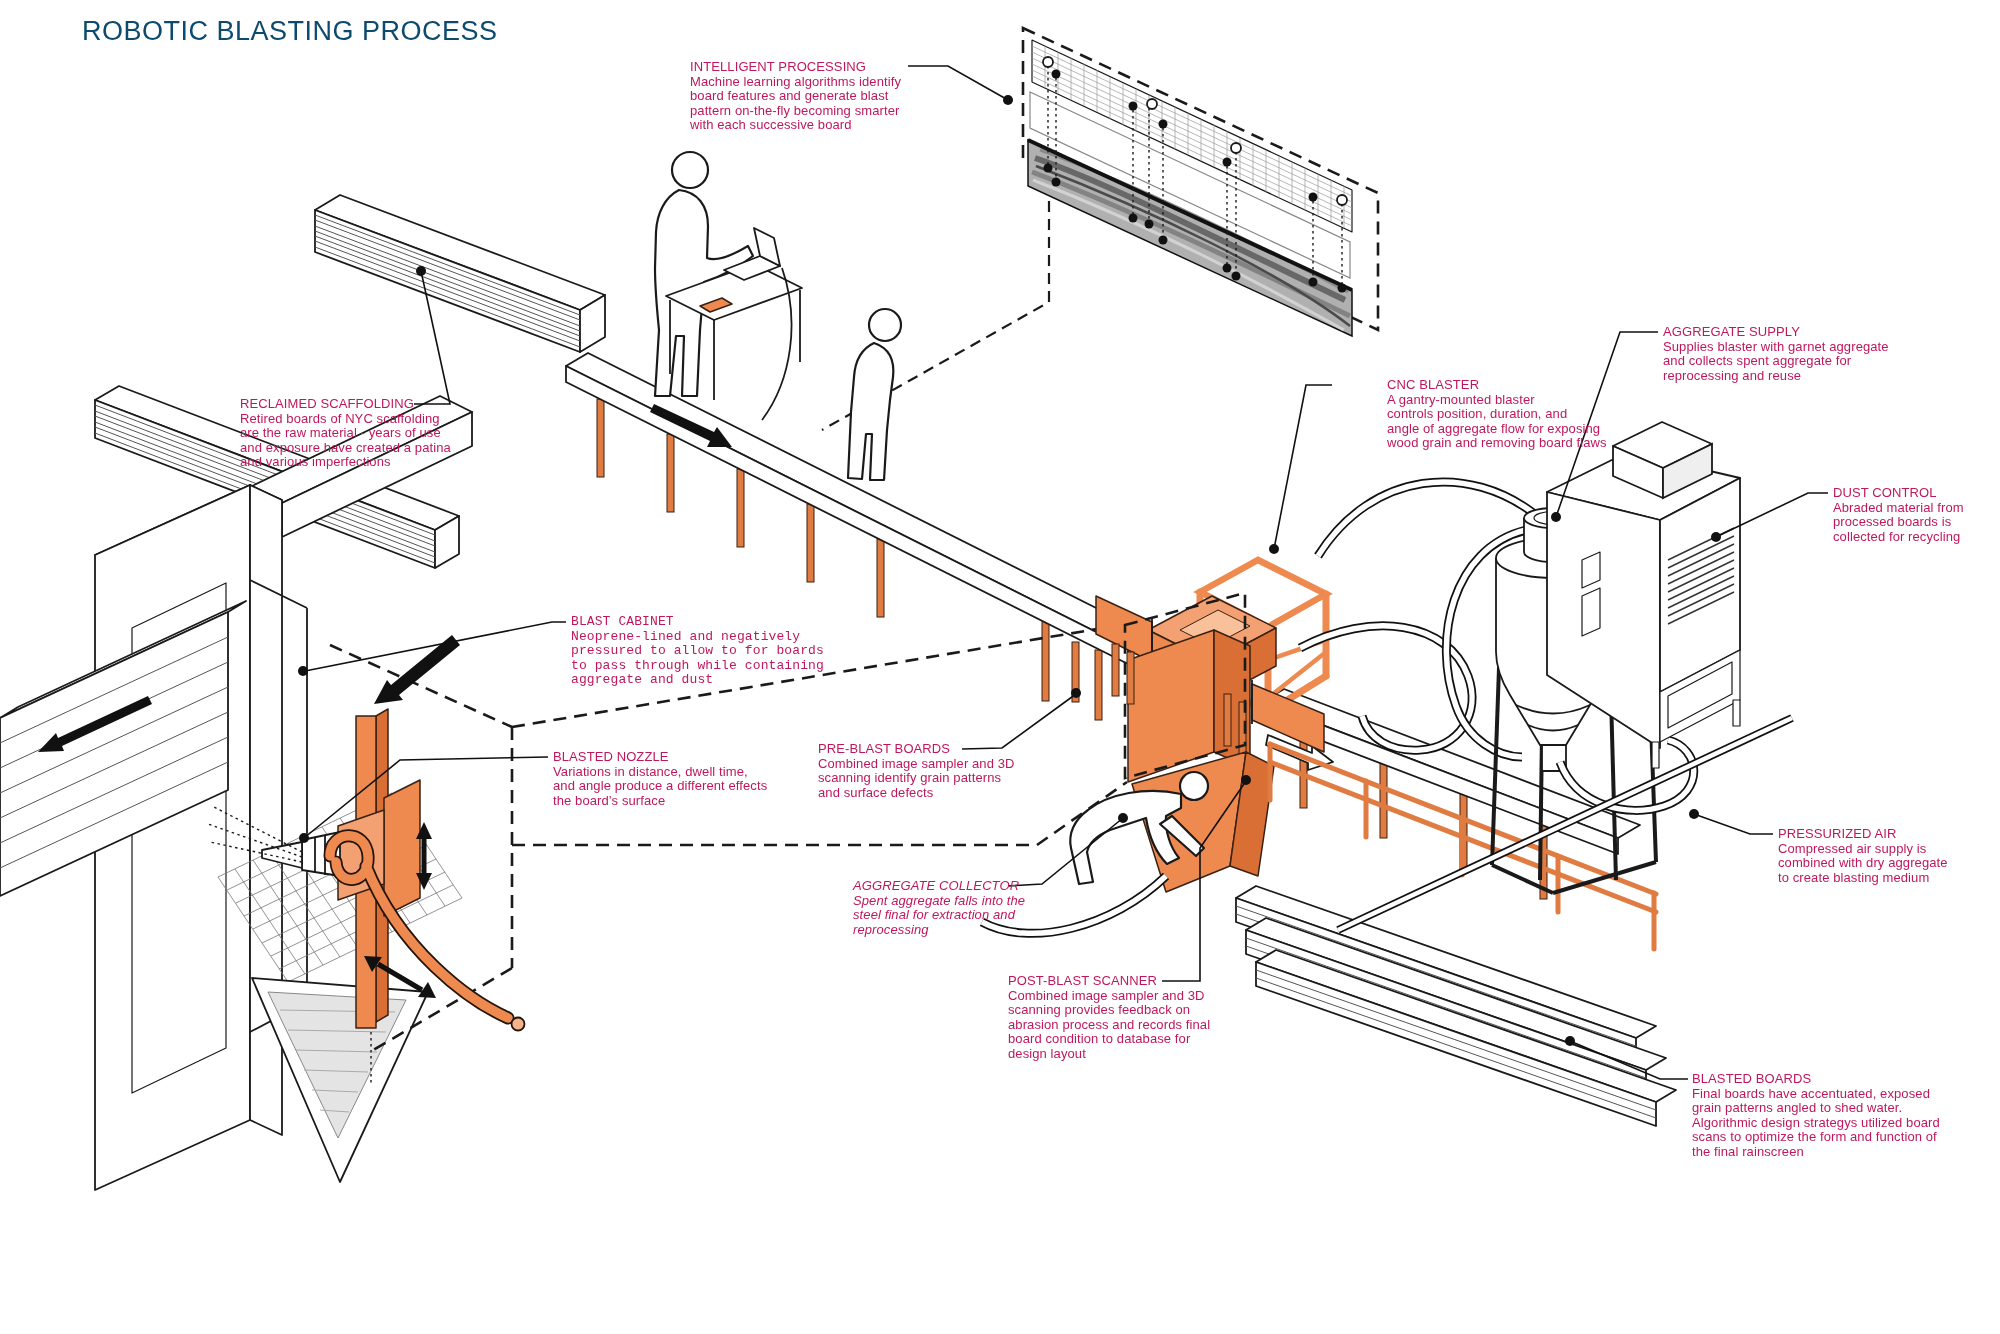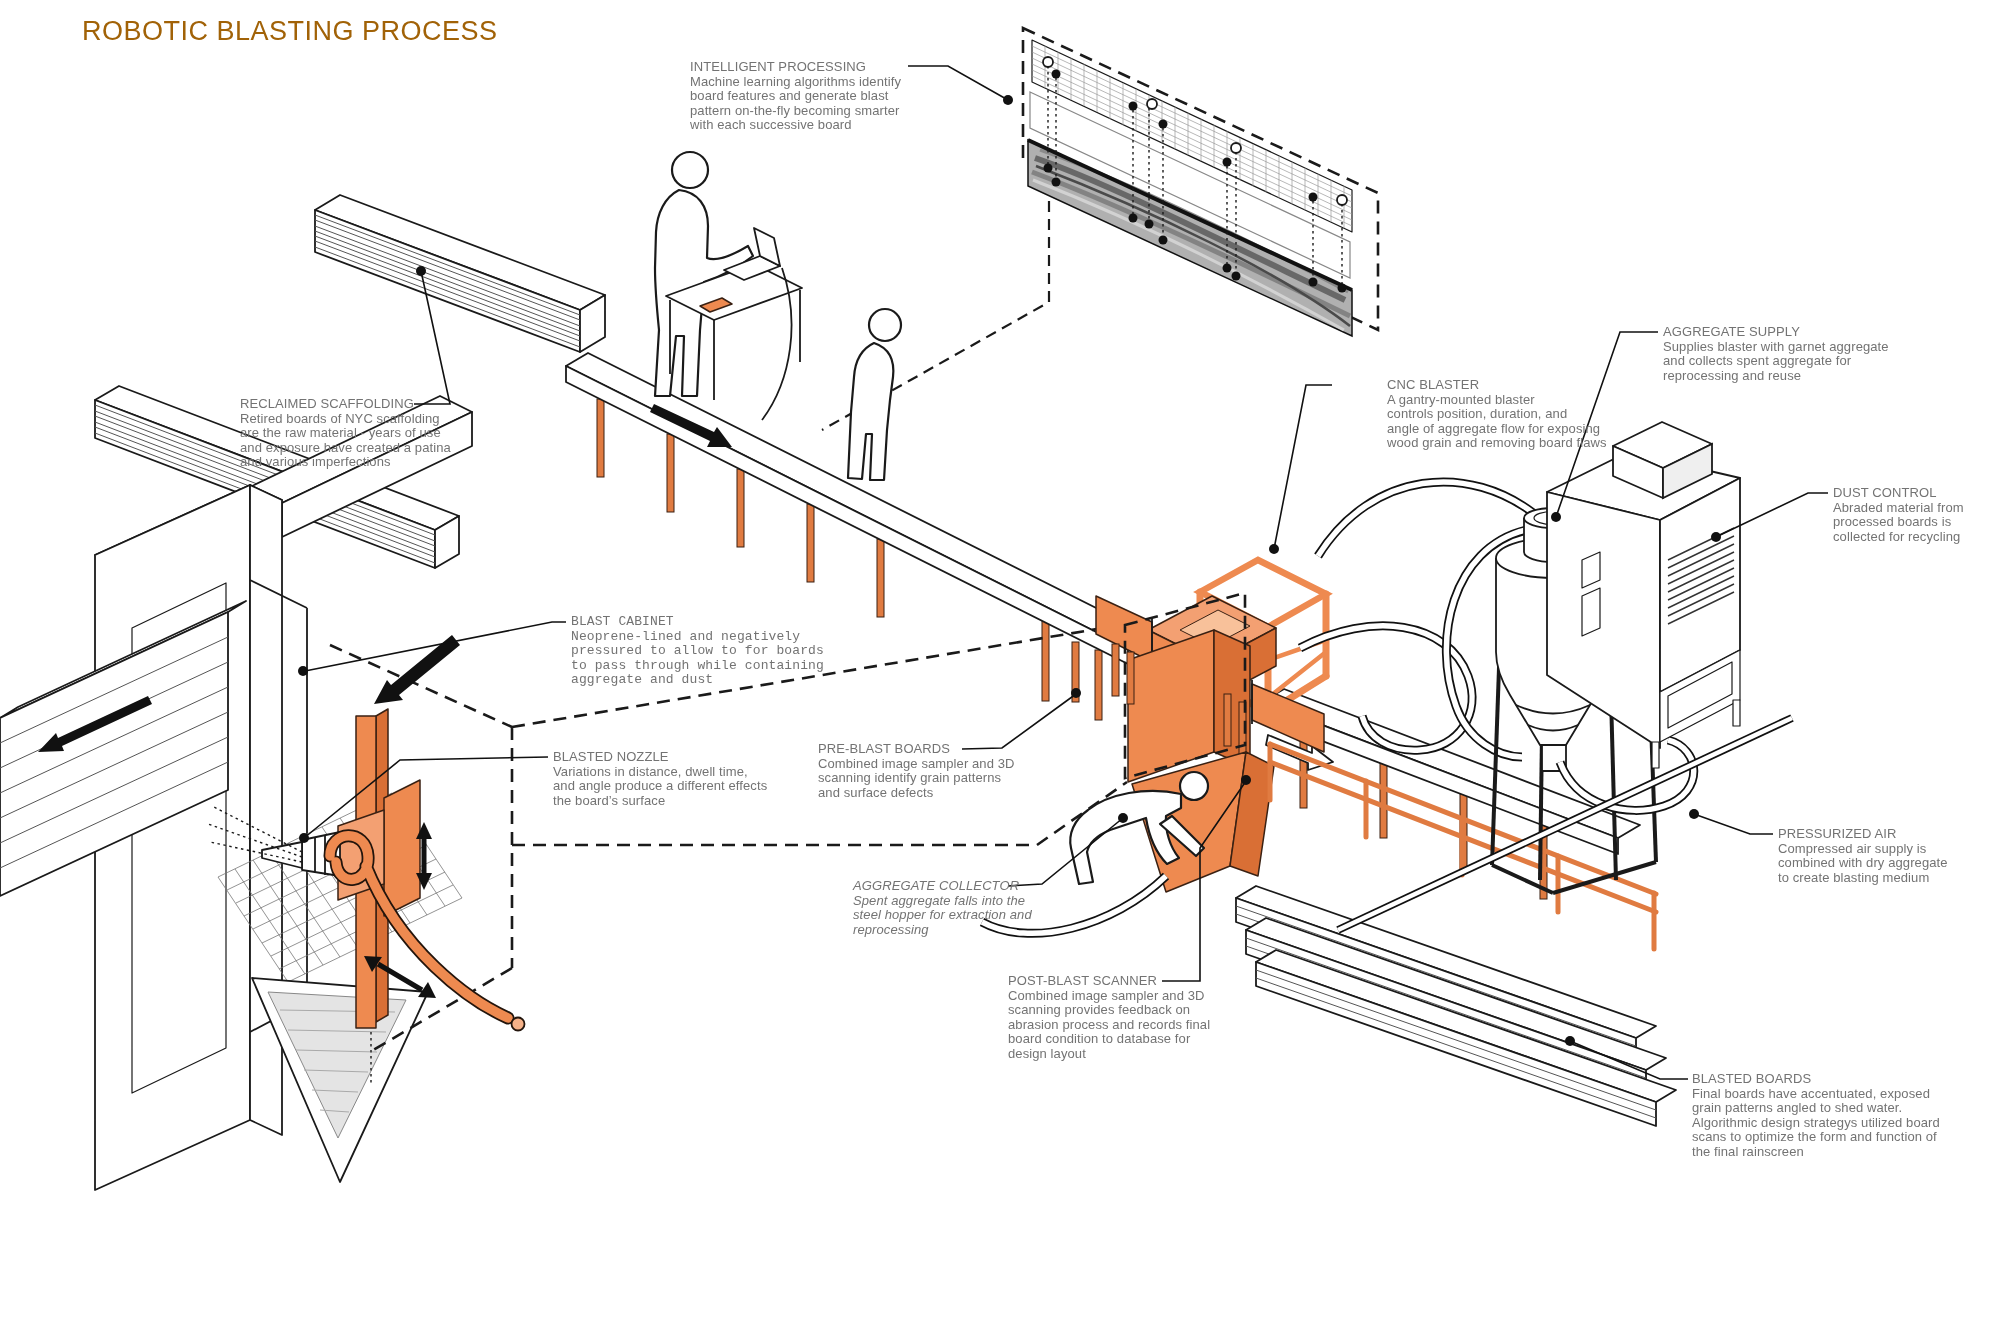--- a/index.html
+++ b/index.html
@@ -1,21 +1,21 @@
 <!DOCTYPE html>
 <html><head>
 <meta charset="utf-8">
 <style>
   html,body{margin:0;padding:0;background:#fff;}
   #canvas{position:relative;width:2000px;height:1334px;background:#ffffff;overflow:hidden;
           font-family:"Liberation Sans", sans-serif;color:#111;}
   #diagram{position:absolute;left:0;top:0;}
   .page-title{position:absolute;left:82px;top:16px;font-size:27px;font-weight:500;
-              letter-spacing:.5px;color:#a16207;margin:0;}
-  .ann{position:absolute;width:310px;font-size:13px;line-height:14.6px;letter-spacing:.1px;color:#737373;}
+              letter-spacing:.5px;color:#0c4a6e;margin:0;}
+  .ann{position:absolute;width:310px;font-size:13px;line-height:14.6px;letter-spacing:.1px;color:#be185d;}
   .ann-title{white-space:pre-line;font-weight:500;}
   .ann-body{white-space:pre-line;}
   
   .wh{fill:#fff;stroke:#1a1a1a;stroke-width:1.8;stroke-linejoin:round;}
   .whl{fill:#fff;stroke:#1a1a1a;stroke-width:1.2;stroke-linejoin:round;}
   .ghost{fill:#fff;stroke:#888;stroke-width:1.2;}
   .ln{fill:none;stroke:#1a1a1a;stroke-width:1.8;}
   .lam{stroke:#555;stroke-width:1;fill:none;}
   .grid{stroke:#999;stroke-width:.7;fill:none;}
   .mesh{stroke:#777;stroke-width:.8;fill:none;}
@@ -409,21 +409,21 @@
 </div>
 <div class="ann" style="left:818px;top:742px;">
   <div class="ann-title">PRE-BLAST BOARDS</div>
   <div class="ann-body">Combined image sampler and 3D
 scanning identify grain patterns
 and surface defects</div>
 </div>
 <div class="ann" style="left:853px;top:879px;font-style:italic;">
   <div class="ann-title">AGGREGATE COLLECTOR</div>
   <div class="ann-body">Spent aggregate falls into the
-steel hopper for extraction and
+steel final for extraction and
 reprocessing</div>
 </div>
 <div class="ann" style="left:1008px;top:974px;">
   <div class="ann-title">POST-BLAST SCANNER</div>
   <div class="ann-body">Combined image sampler and 3D
 scanning provides feedback on
 abrasion process and records final
 board condition to database for
 design layout</div>
 </div>

